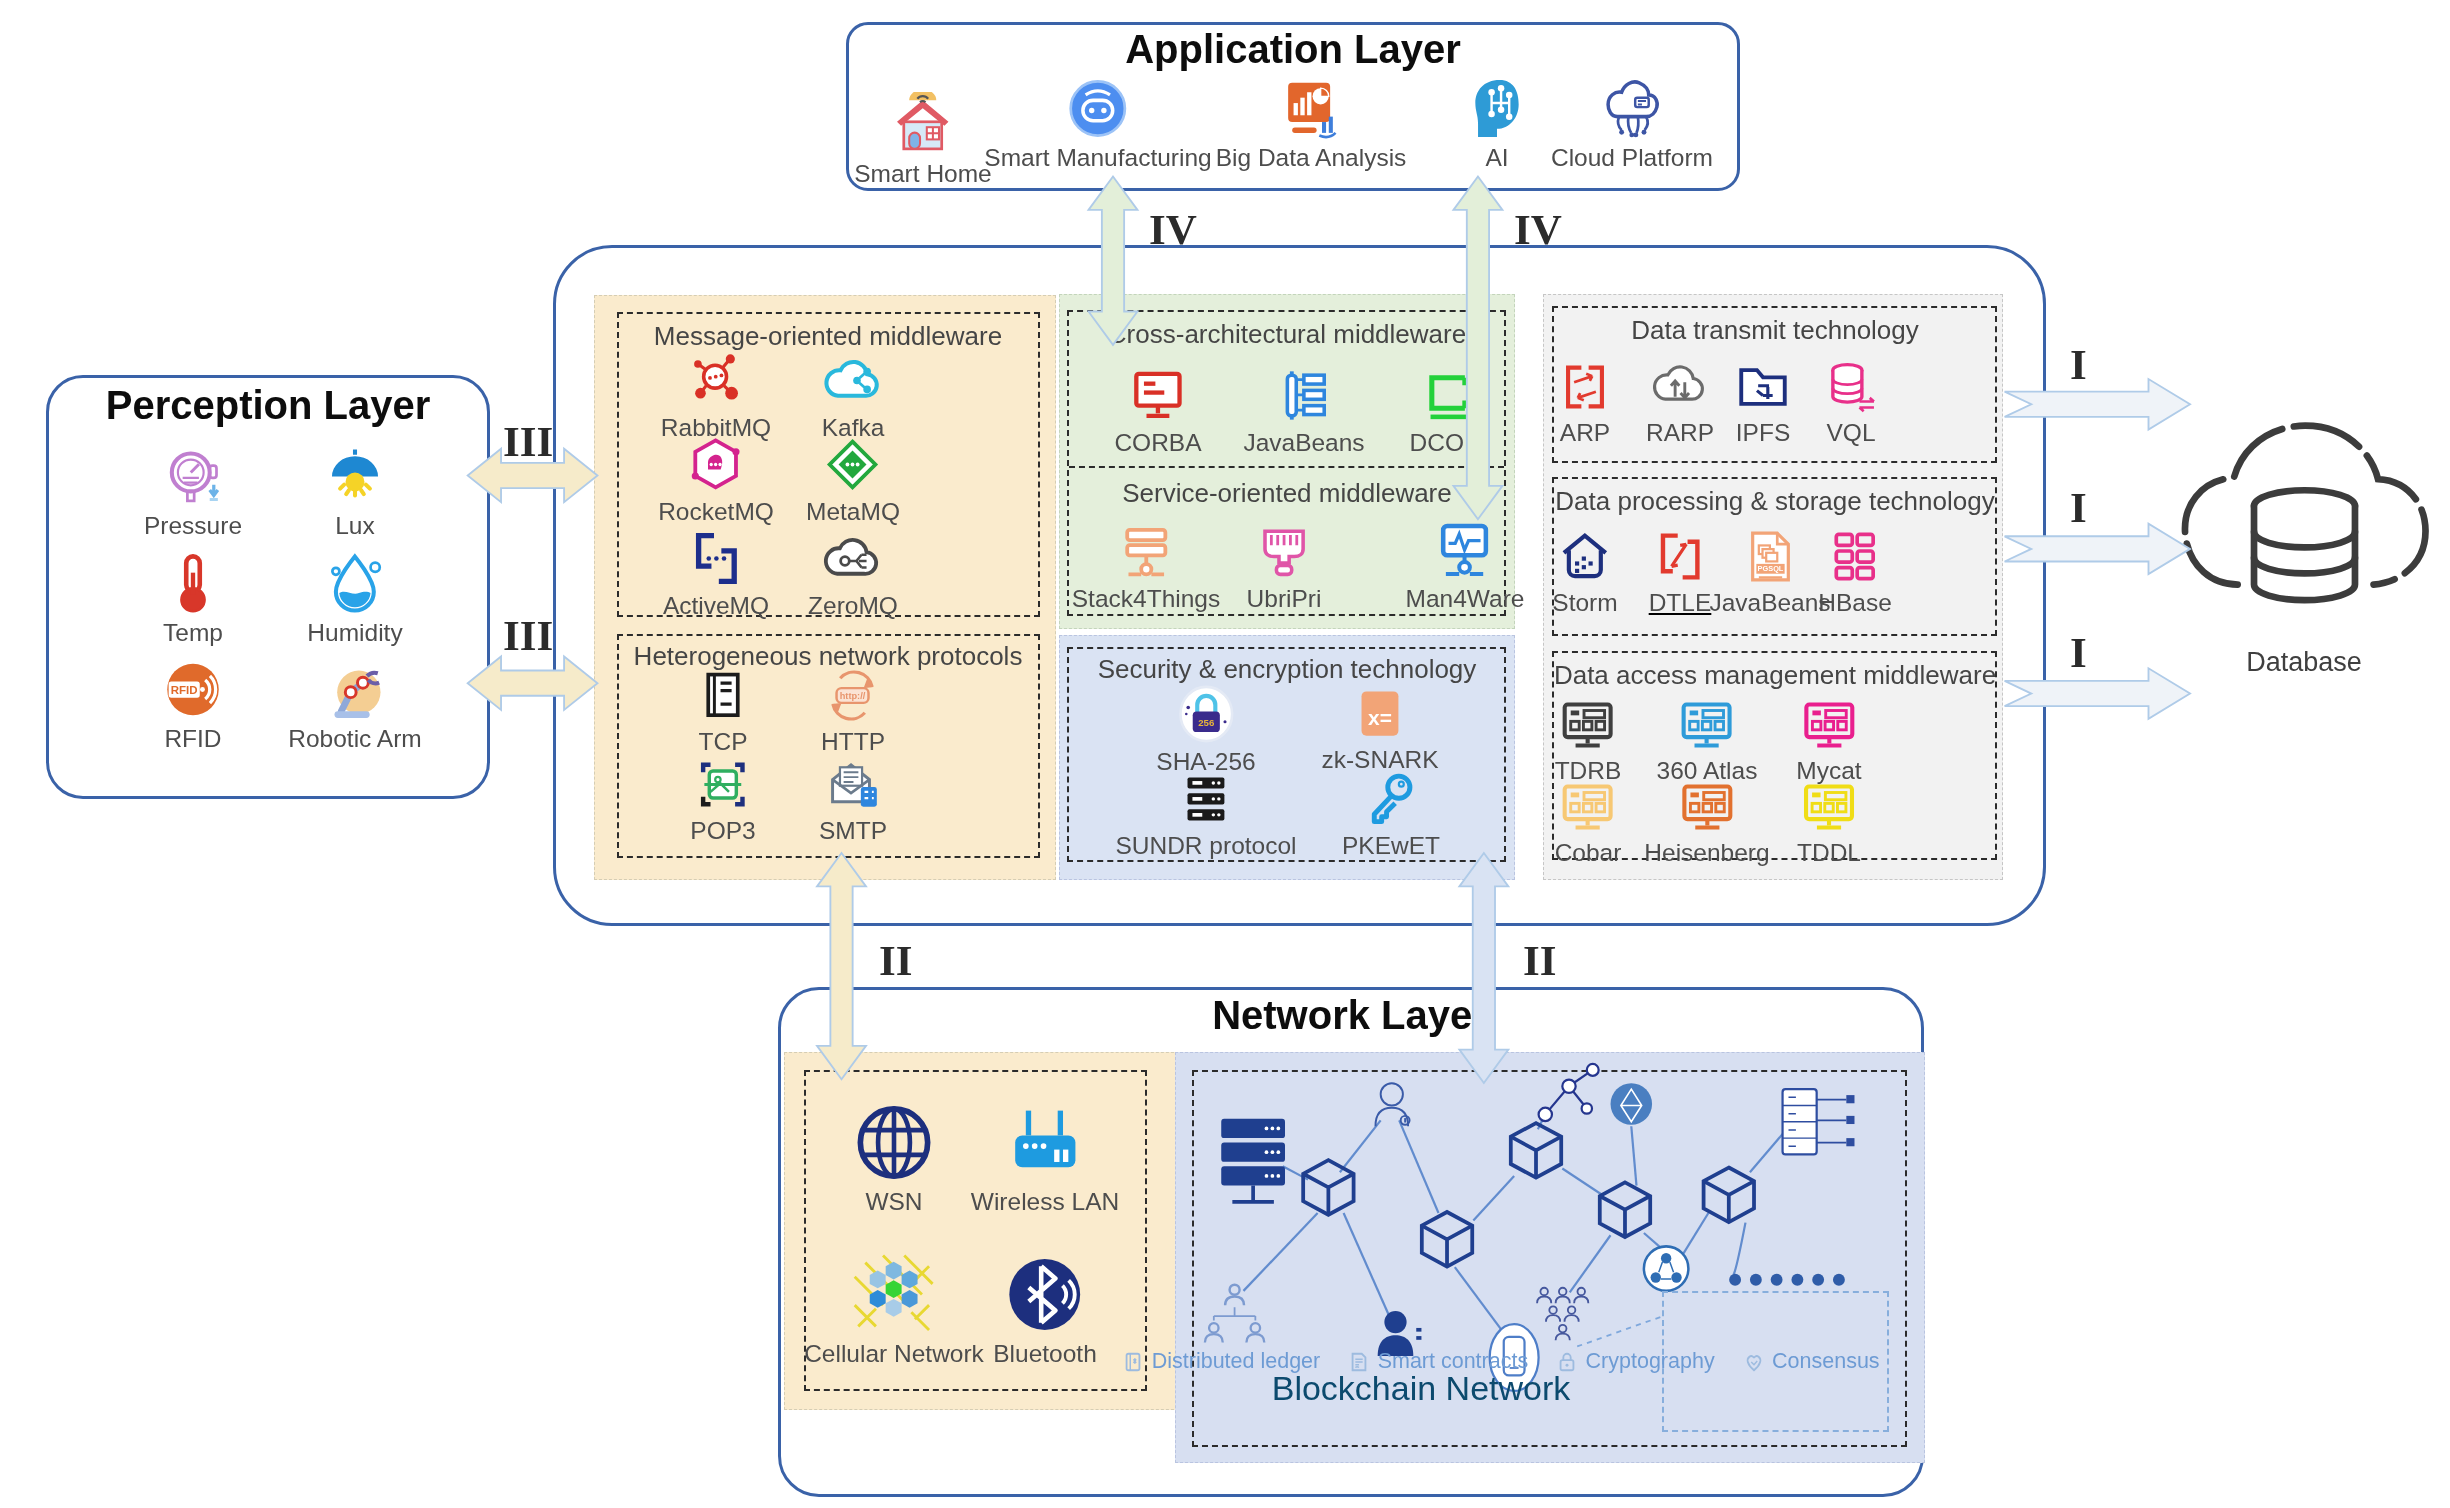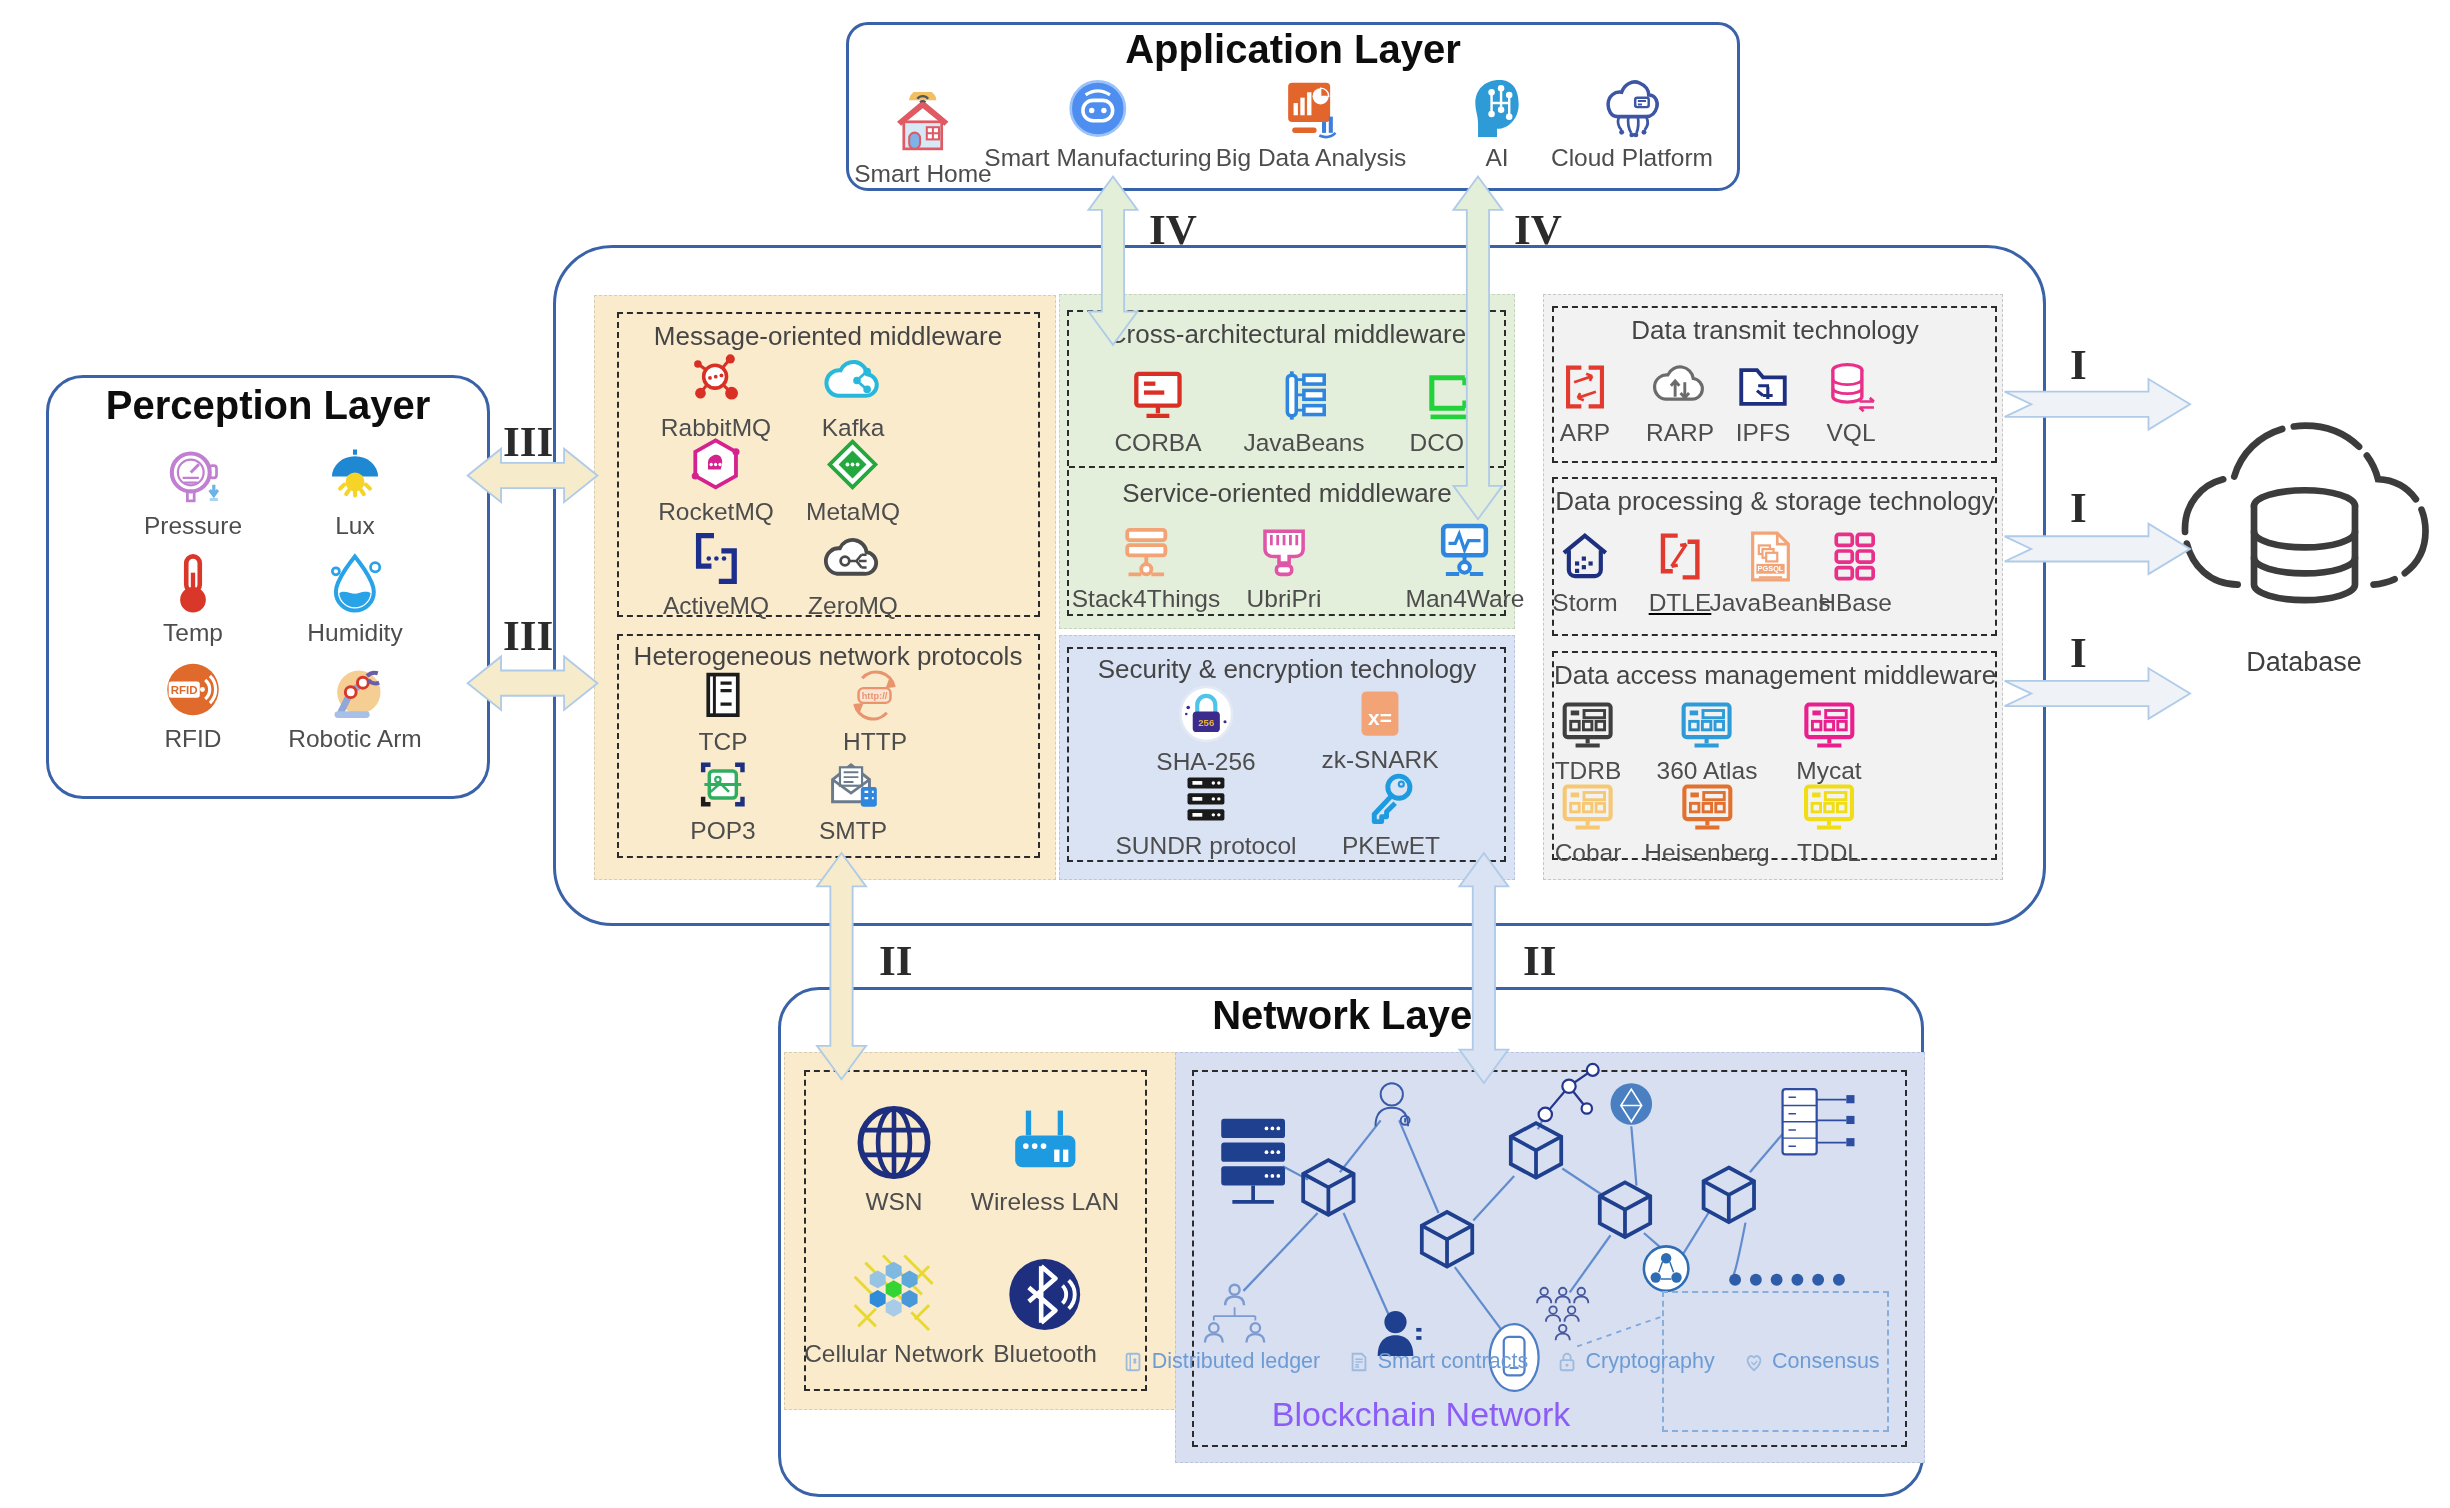--- a/index.html
+++ b/index.html
@@ -18,22 +18,22 @@
   .nlabel{font-size:24.5px;color:#4d4d4d;white-space:nowrap;line-height:1.05;}
   .roman{position:absolute;font-family:"Liberation Serif",serif;font-weight:700;
          font-size:43px;color:#2b2b2b;z-index:6;line-height:1;}
   .divider{position:absolute;left:0;width:100%;border-top:2.2px dashed #2b2b2b;}
   .arrowlayer{position:absolute;left:0;top:0;z-index:4;}
   .bc-art{position:absolute;z-index:3;}
   .legend{position:absolute;border:2.2px dashed #87AEDC;box-sizing:border-box;z-index:5;
           display:flex;flex-direction:row;justify-content:flex-end;padding:4.5px 7.4px;gap:28px;}
   .lrow{display:flex;align-items:center;gap:7.4px;}
   .lrow span{font-size:21.5px;color:#6D9BD4;white-space:nowrap;}
-  .bclabel{position:absolute;transform:translateX(-50%);font-size:34px;color:#8b5cf6;
-           white-space:nowrap;z-index:4;margin-top:26px;}
+  .bclabel{position:absolute;transform:translateX(-50%);font-size:34px;color:#0c4a6e;
+           white-space:nowrap;z-index:4;}
   .dblabel{position:absolute;transform:translateX(-50%);font-size:27px;color:#3f3f3f;z-index:3;}
 </style>
 </head>
 <body>
 
 <div class="canvas">
 
 <svg width="0" height="0" style="position:absolute" aria-hidden="true">
   <defs>
     <symbol id="mon" viewBox="0 0 48 48">
@@ -261,21 +261,21 @@
 </div>
 
 <div class="node" style="left:723px;top:666px;">
   <svg width="59" height="59" viewBox="0 0 48 48">
     <rect x="12" y="7" width="24" height="33" fill="#fff" stroke="#1c1c1c" stroke-width="3"></rect>
     <path d="M17 7 V40" stroke="#1c1c1c" stroke-width="2.4"></path>
     <path d="M22 14 H31 M22 20 H31 M22 31 H31" stroke="#1c1c1c" stroke-width="2.6"></path>
   </svg>
   <span class="nlabel">TCP</span>
 </div>
-<div class="node" style="left:853px;top:666px;margin-left:22px;">
+<div class="node" style="left:853px;top:666px;">
   <svg width="59" height="59" viewBox="0 0 48 48">
     <path d="M14 10 A15 15 0 0 1 40 17 M34 38 A15 15 0 0 1 8 31" fill="none" stroke="#E8956D" stroke-width="2.6"></path>
     <path d="M36 10 L41 17 L33 18 Z M12 38 L7 31 L15 30 Z" fill="#E8956D"></path>
     <rect x="11" y="18" width="26" height="12" rx="4" fill="#FBE3D4" stroke="#E8956D" stroke-width="2"></rect>
     <text x="24" y="27" font-size="7.5" font-weight="bold" fill="#E8956D" text-anchor="middle" font-family="Liberation Sans, sans-serif">http://</text>
   </svg>
   <span class="nlabel">HTTP</span>
 </div>
 <div class="node" style="left:723px;top:755px;">
   <svg width="59" height="59" viewBox="0 0 48 48">

